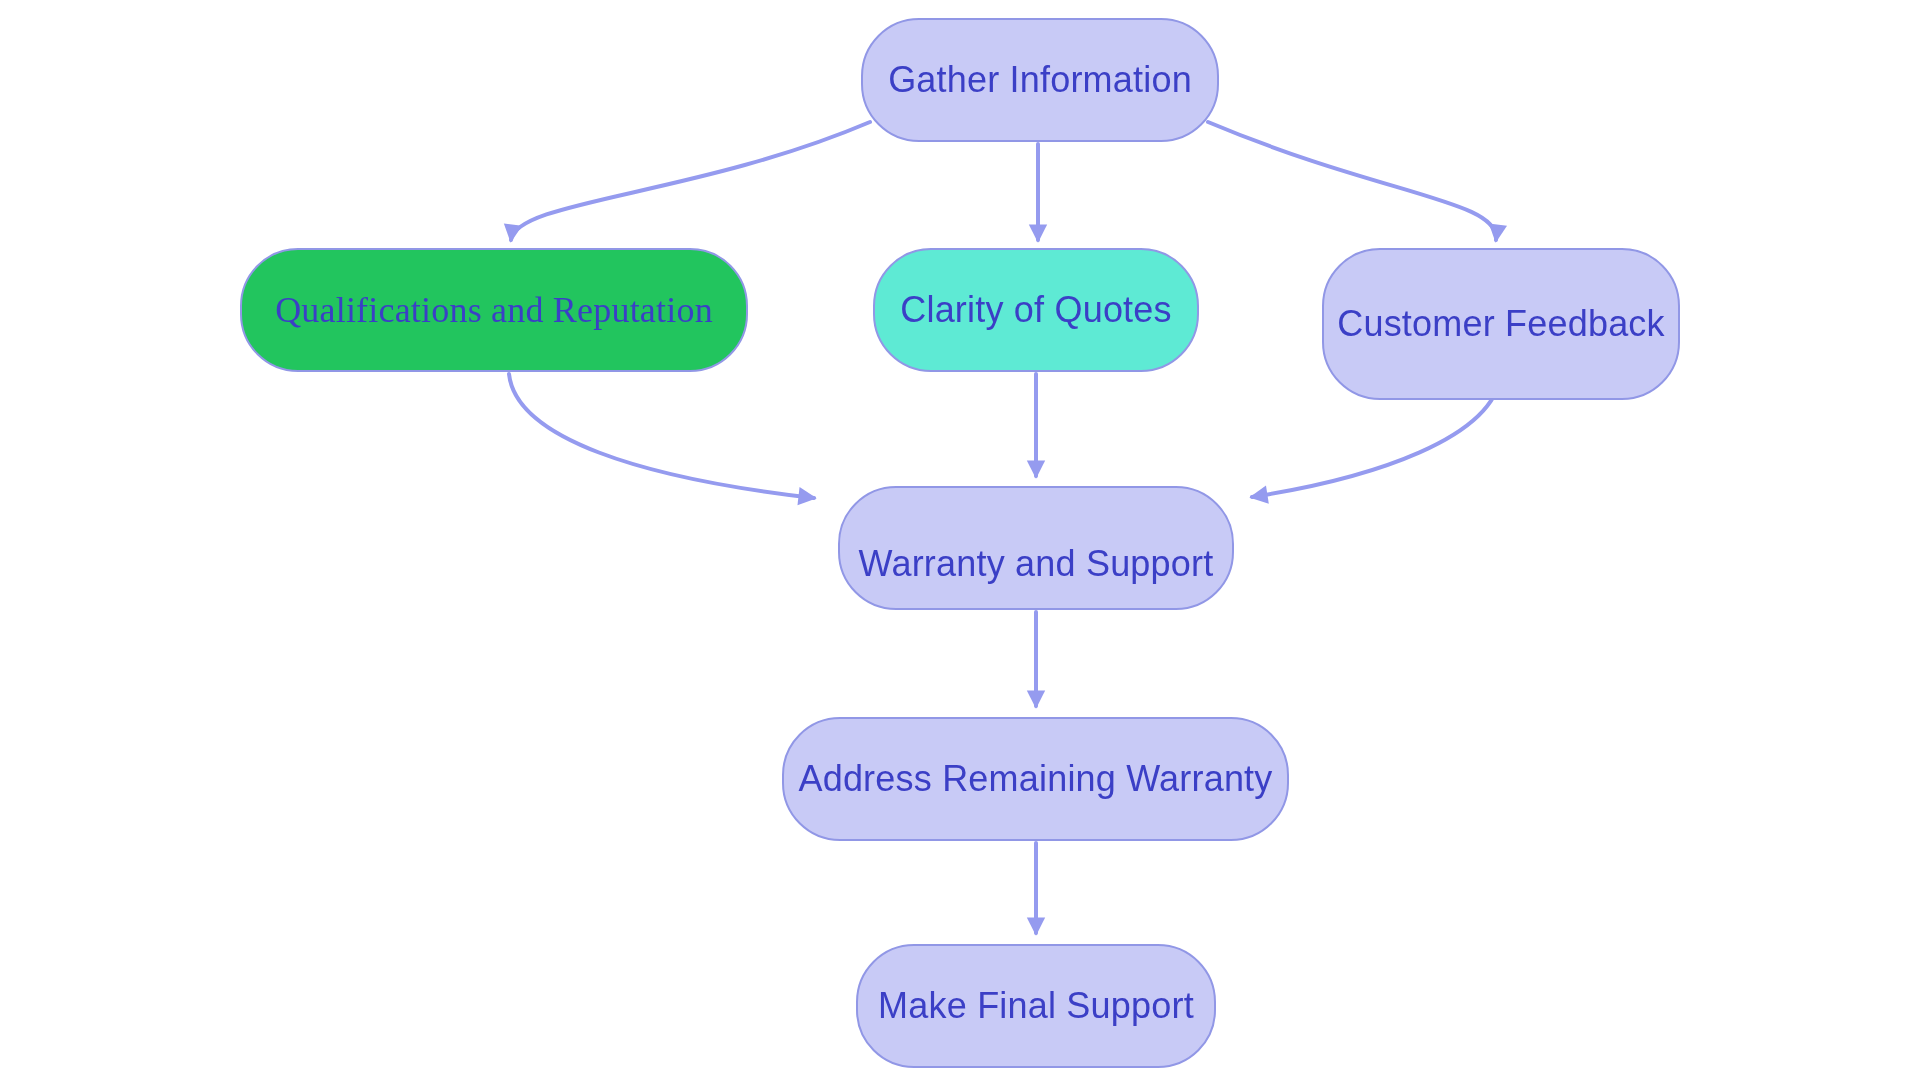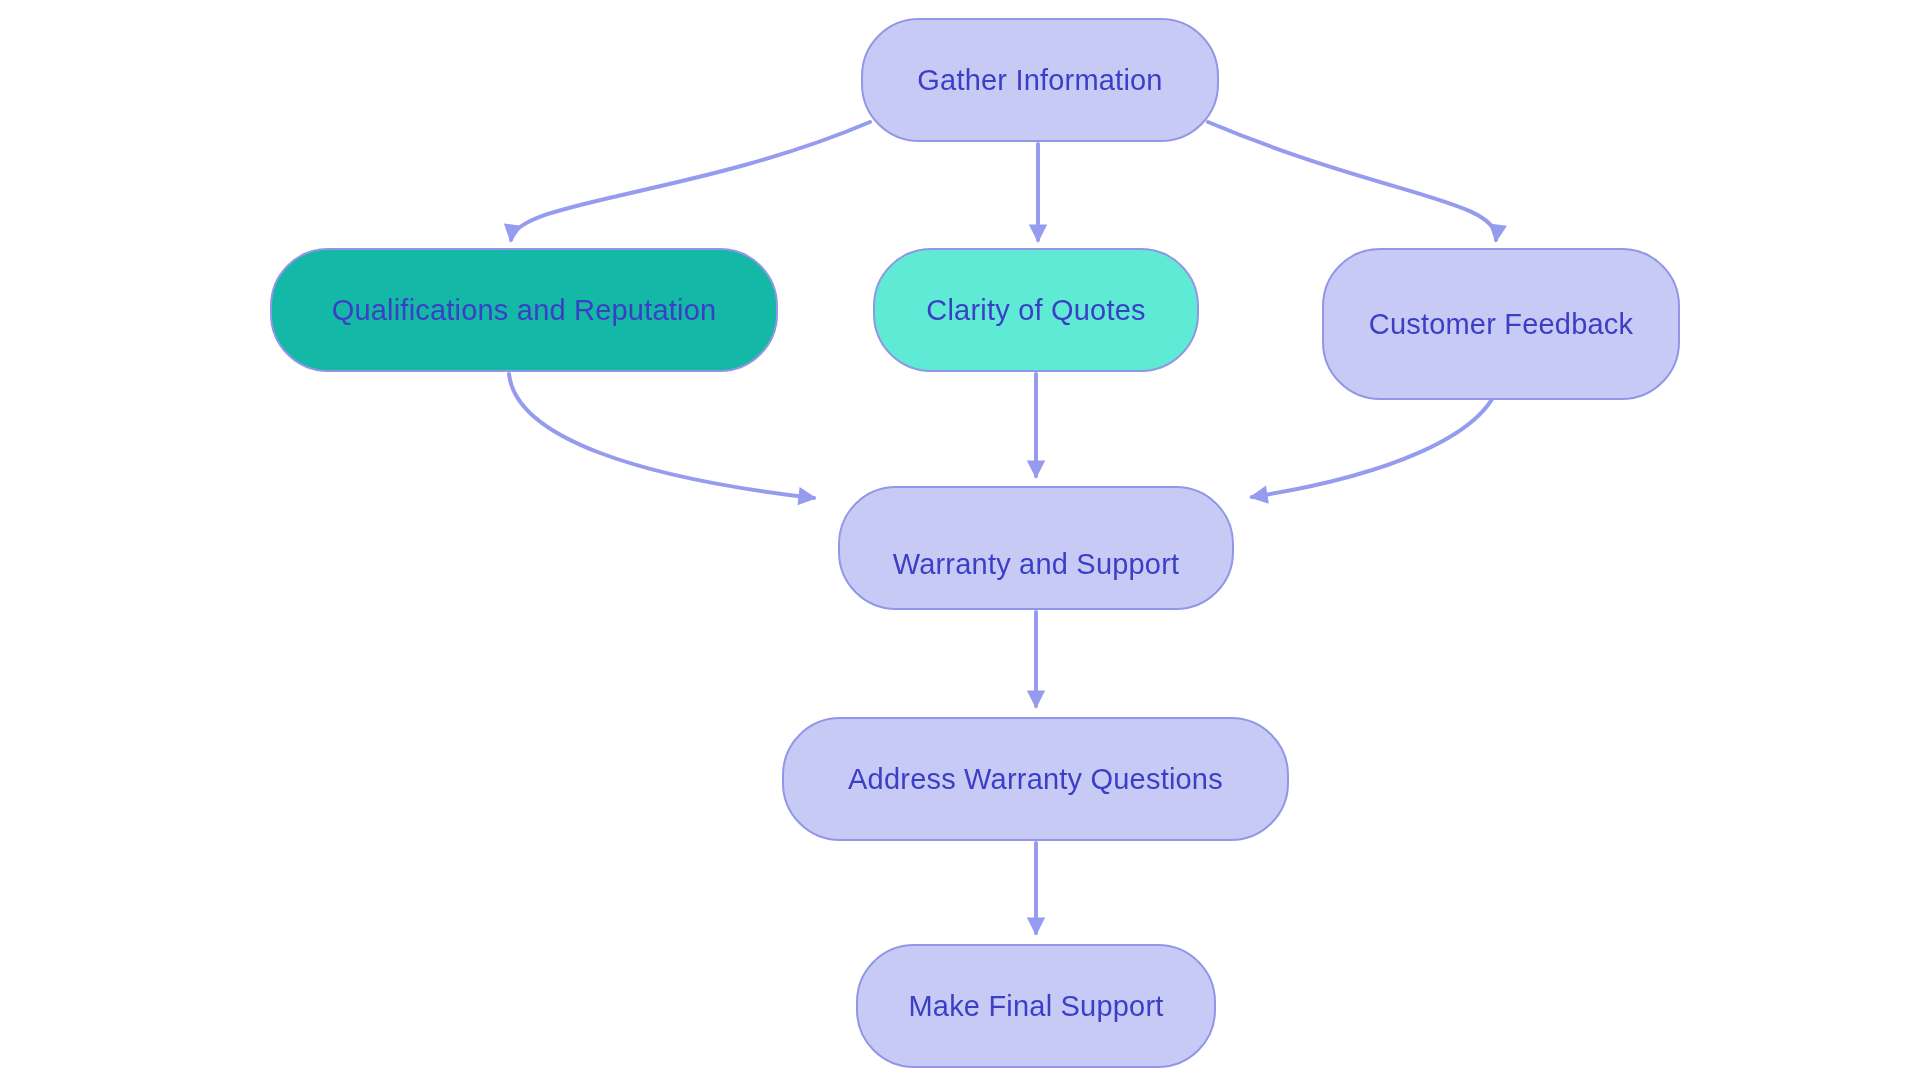--- a/index.html
+++ b/index.html
@@ -32,21 +32,21 @@
     display: flex;
     align-items: center;
     justify-content: center;
     border-radius: 58px;
     border-style: solid;
     border-width: 2px;
     box-sizing: border-box;
     white-space: nowrap;
   }
   .node .node-label {
-    font-size: 29px;
+    font-size: 36px;
     font-weight: 400;
     letter-spacing: 0.2px;
   }
 </style>
 </head>
 <body>
 
 <div class="canvas">
   <svg class="edges" width="1920" height="1083" viewBox="0 0 1920 1083" xmlns="http://www.w3.org/2000/svg">
     <defs>
@@ -62,32 +62,32 @@
         <path class="edge" d="M 1036 374 L 1036 476" stroke="#959bef" marker-end="url(#arrowhead)"></path>
         <path class="edge" d="M 1501 374 C 1494 438, 1374 478, 1252 497" stroke="#959bef" marker-end="url(#arrowhead)"></path>
         <path class="edge" d="M 1036 612 L 1036 706" stroke="#959bef" marker-end="url(#arrowhead)"></path>
         <path class="edge" d="M 1036 843 L 1036 933" stroke="#959bef" marker-end="url(#arrowhead)"></path>
       </g>
   </svg>
   <div id="node-layer">
       <div class="node" style="left: 861px; top: 18px; width: 358px; height: 124px; background: rgb(200, 202, 246); border-color: rgb(145, 151, 230);">
         <span class="node-label" style="color: rgb(59, 63, 198);">Gather Information</span>
       </div>
-      <div class="node" style="left: 270px; top: 248px; width: 508px; height: 124px; background: #14b8a6; border-color: rgb(145, 151, 230);">
+      <div class="node" style="left: 240px; top: 248px; width: 508px; height: 124px; background: #22c55e; border-color: rgb(145, 151, 230); font-family: Liberation Serif, serif;">
         <span class="node-label" style="color: rgb(59, 63, 198);">Qualifications and Reputation</span>
       </div>
       <div class="node" style="left: 873px; top: 248px; width: 326px; height: 124px; background: #5eead4; border-color: rgb(145, 151, 230);">
         <span class="node-label" style="color: rgb(59, 63, 198);">Clarity of Quotes</span>
       </div>
       <div class="node" style="left: 1322px; top: 248px; width: 358px; height: 152px; background: rgb(200, 202, 246); border-color: rgb(145, 151, 230);">
         <span class="node-label" style="color: rgb(59, 63, 198);">Customer Feedback</span>
       </div>
       <div class="node" style="left: 838px; top: 486px; width: 396px; height: 124px; background: rgb(200, 202, 246); border-color: rgb(145, 151, 230);">
         <span class="node-label" style="color: rgb(59, 63, 198); margin-top: 32px;">Warranty and Support</span>
       </div>
       <div class="node" style="left: 782px; top: 717px; width: 507px; height: 124px; background: rgb(200, 202, 246); border-color: rgb(145, 151, 230);">
-        <span class="node-label" style="color: rgb(59, 63, 198);">Address Warranty Questions</span>
+        <span class="node-label" style="color: rgb(59, 63, 198);">Address Remaining Warranty</span>
       </div>
       <div class="node" style="left: 856px; top: 944px; width: 360px; height: 124px; background: rgb(200, 202, 246); border-color: rgb(145, 151, 230);">
         <span class="node-label" style="color: rgb(59, 63, 198);">Make Final Support</span>
       </div>
     </div>
 </div>
 
 </body></html>

